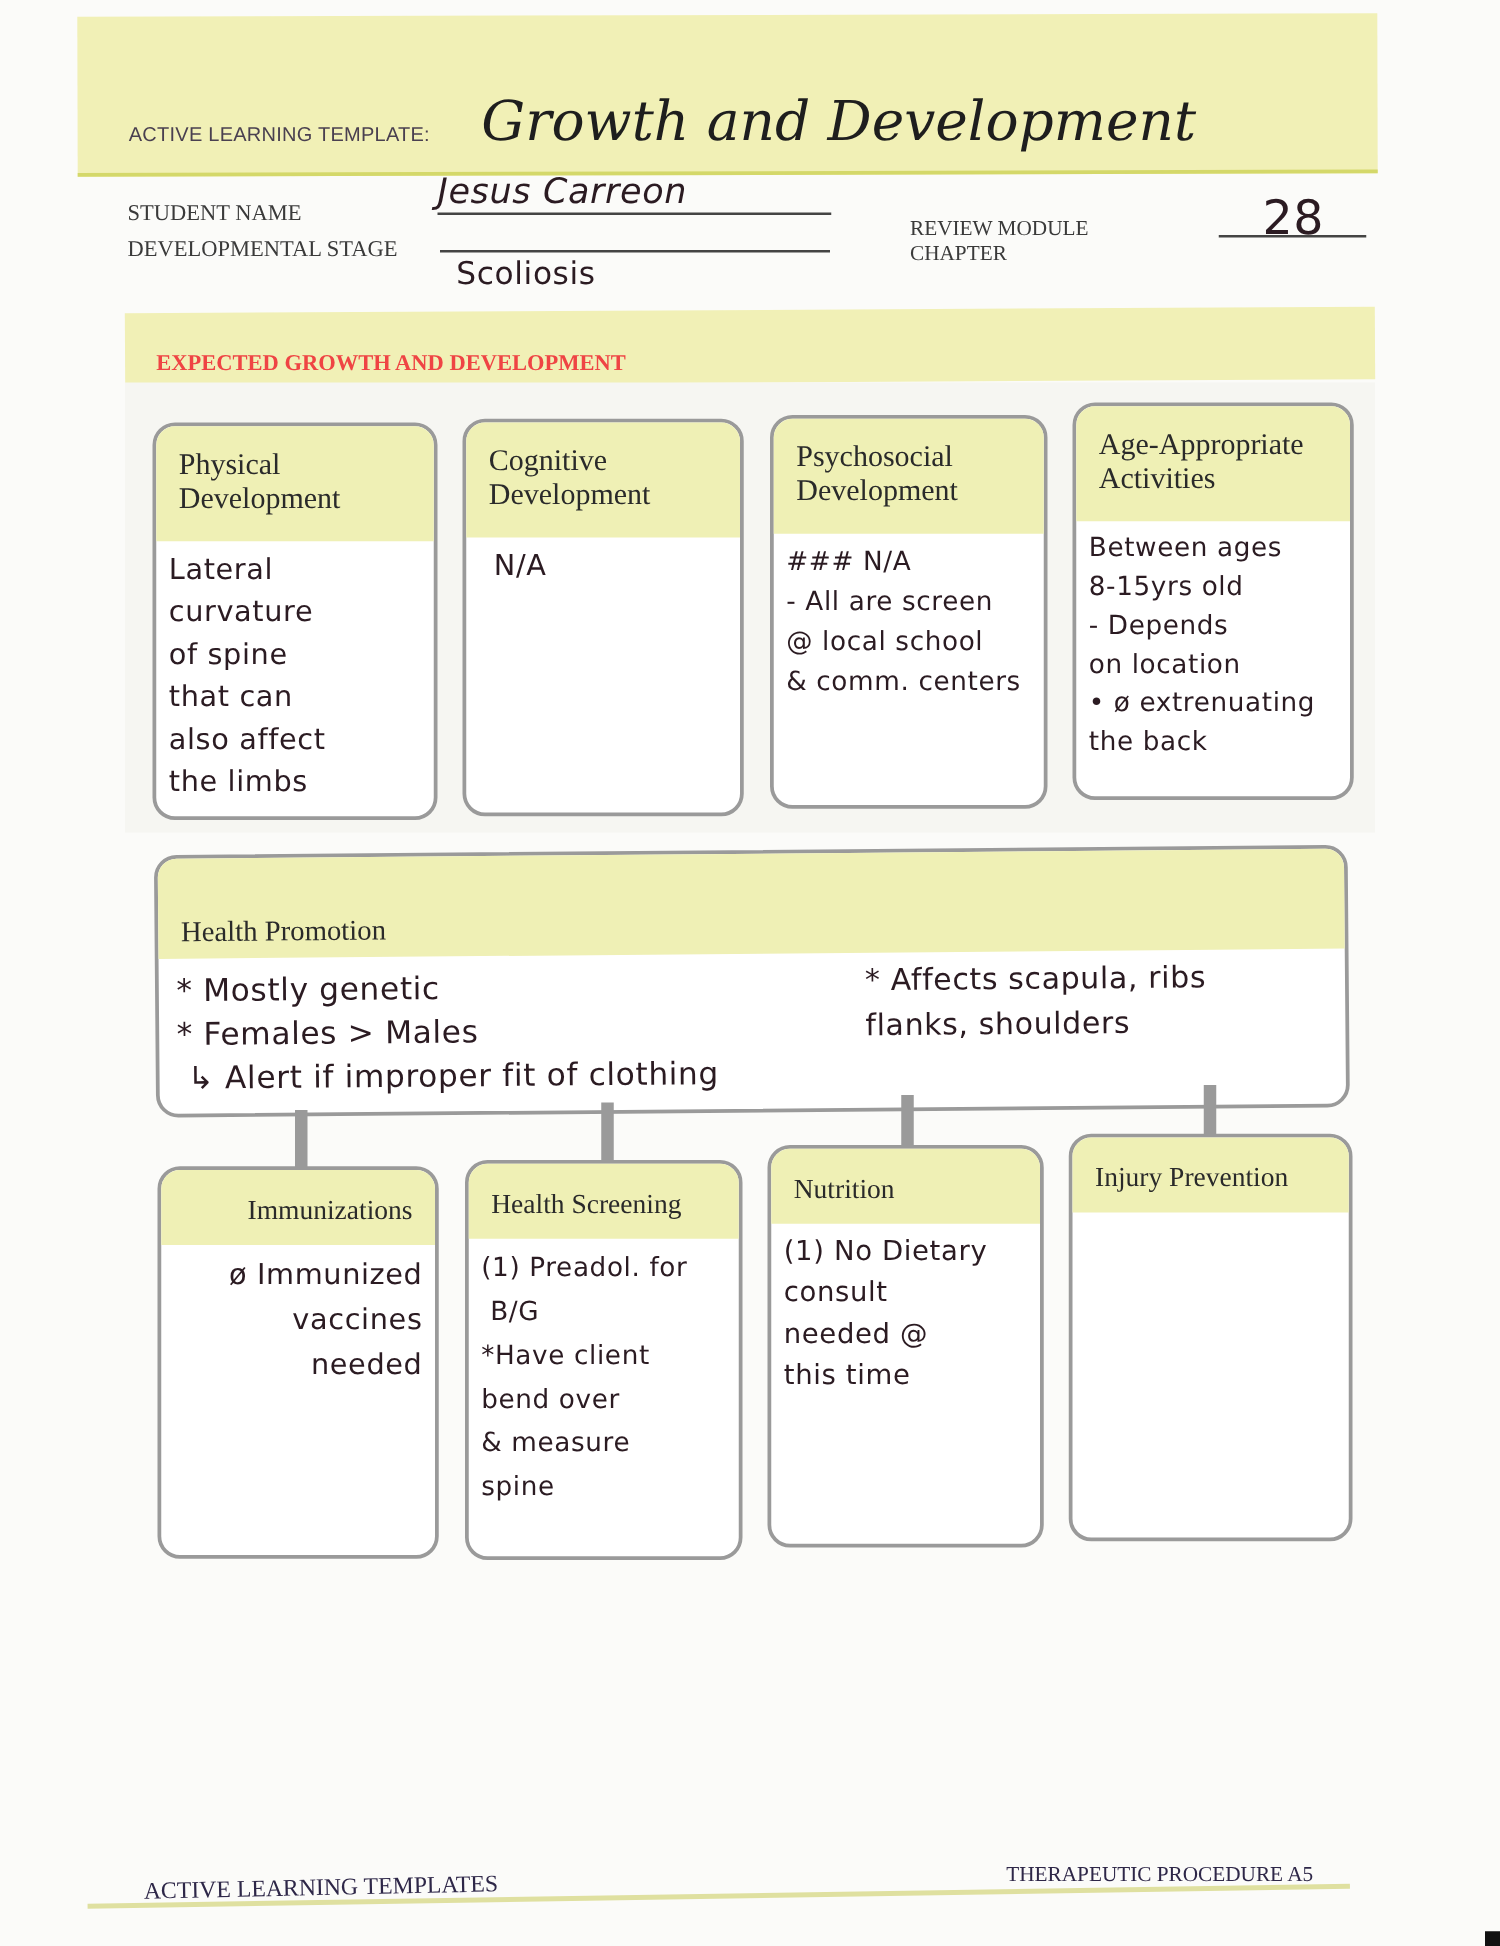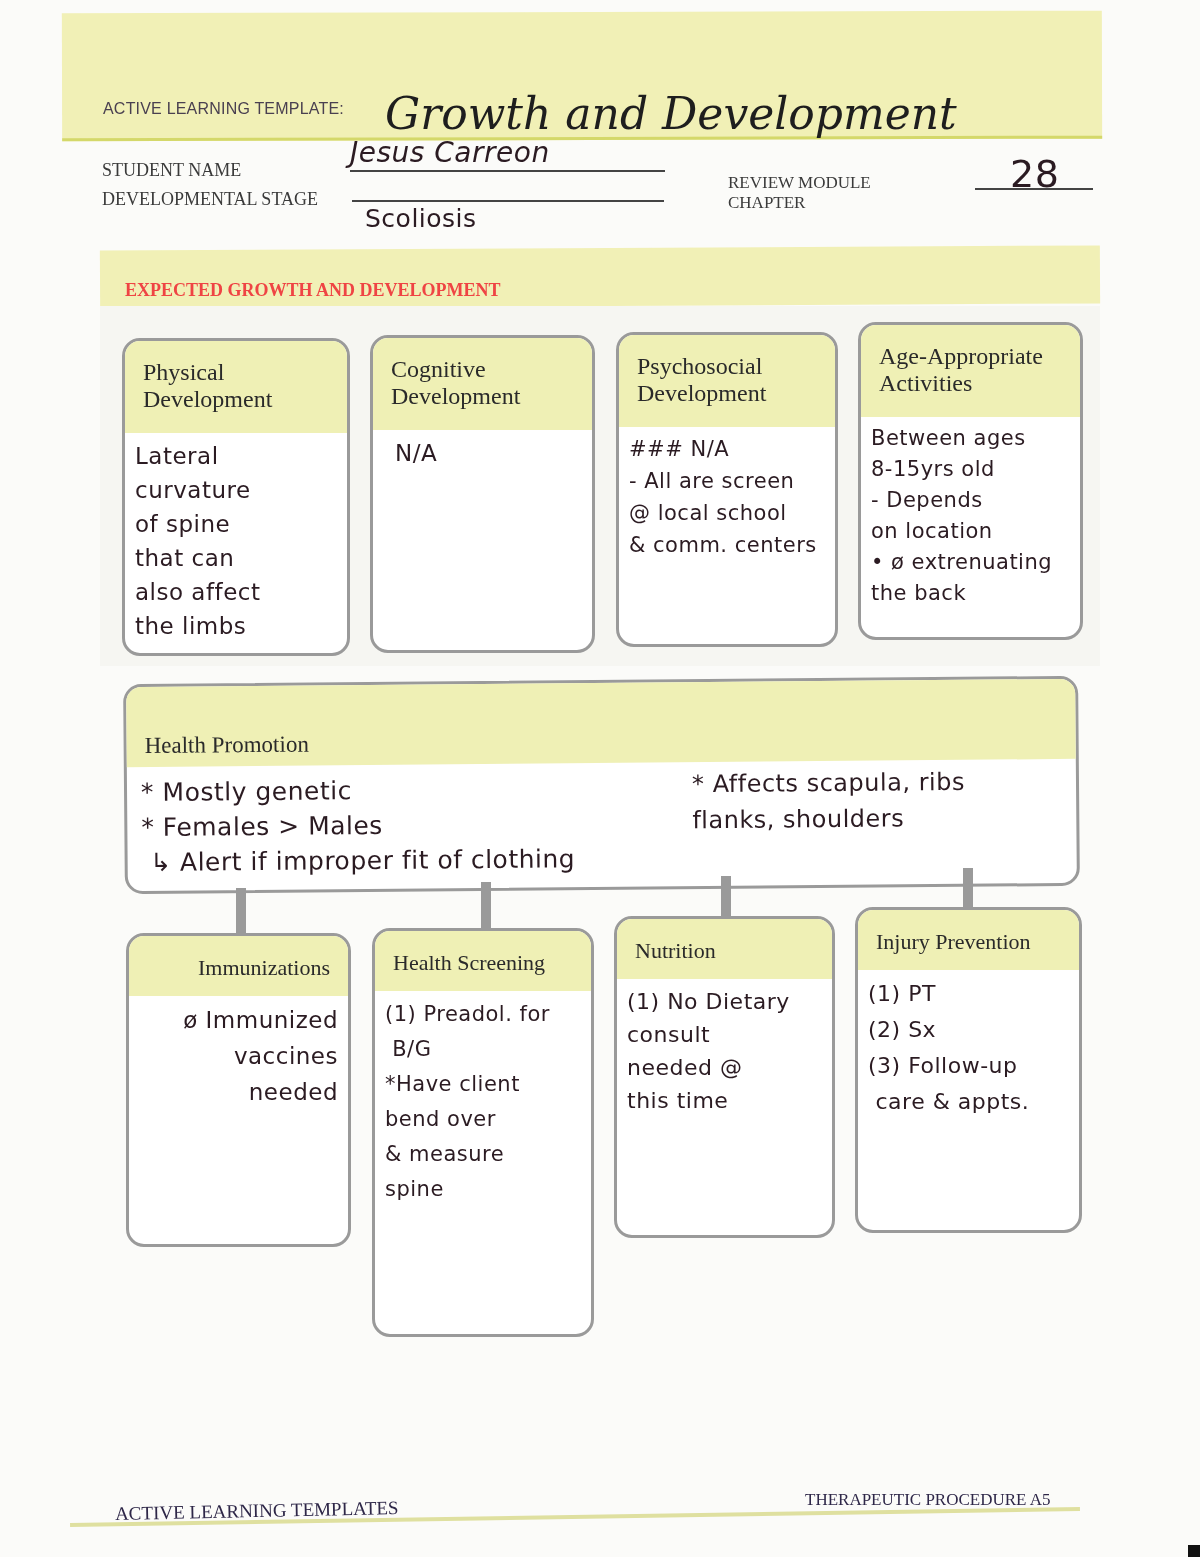--- a/index.html
+++ b/index.html
@@ -16,21 +16,21 @@
       background: #f1f0b6;
       border-bottom: 3px solid #d4d86a;
       transform: rotate(-0.15deg);
     }
     .template-label {
       position: absolute; left: 103px; top: 100px;
       font-family: "Liberation Sans", sans-serif;
       font-size: 16px; color: #4a4050; letter-spacing: 0.2px;
     }
     .template-title {
-      position: absolute; left: 385px; top: 88px;
+      position: absolute; left: 385px; top: 72px;
       font-family: "DejaVu Serif", serif; font-style: italic;
       font-size: 44px; color: #1e1e1e;
     }
     .field-label {
       position: absolute; font-size: 18px; color: #3a3a3a;
       font-family: "Liberation Serif", serif;
     }
     .field-line {
       position: absolute; height: 1.5px; background: #444;
     }
@@ -170,42 +170,38 @@
 <div class="connector" style="left:721px; top:876px; height:48px;"></div>
 <div class="connector" style="left:963px; top:868px; height:48px;"></div>
 
 <div class="card" style="left:126px; top:933px; width:225px; height:314px;text-align:right;">
   <div class="card-head" style="height:60px; font-size:22px;">Immunizations</div>
   <div class="card-body hand" style="font-size:23px; line-height:36px;">ø Immunized
 vaccines
 needed</div>
 </div>
 
-<div class="card" style="left:372px; top:928px; width:222px; height:409px;">
+<div class="card" style="left:372px; top:928px; width:222px; height:320px;">
   <div class="card-head" style="height:60px; font-size:22px;">Health Screening</div>
   <div class="card-body hand" style="font-size:21px; line-height:35px; white-space:pre;">(1) Preadol. for
  B/G
 *Have client
 bend over
 &amp; measure
 spine</div>
 </div>
 
 <div class="card" style="left:614px; top:916px; width:221px; height:322px;">
   <div class="card-head" style="height:60px; font-size:22px;">Nutrition</div>
   <div class="card-body hand" style="font-size:22px; line-height:33px; white-space:pre;">(1) No Dietary
 consult
 needed @
 this time</div>
 </div>
 
 <div class="card" style="left:855px; top:907px; width:227px; height:326px;">
   <div class="card-head" style="height:60px; font-size:22px;">Injury Prevention</div>
-  <div class="card-body hand" style="font-size:22px; line-height:36px; white-space:pre;">(1) PT
-(2) Sx
-(3) Follow-up
- care &amp; appts.</div>
 </div>
 
 <div class="footer-line"></div>
 <div class="footer-left">ACTIVE LEARNING TEMPLATES</div>
 <div class="footer-right">THERAPEUTIC PROCEDURE  A5</div>
 <div class="corner-mark"></div>
 
 </body></html>

